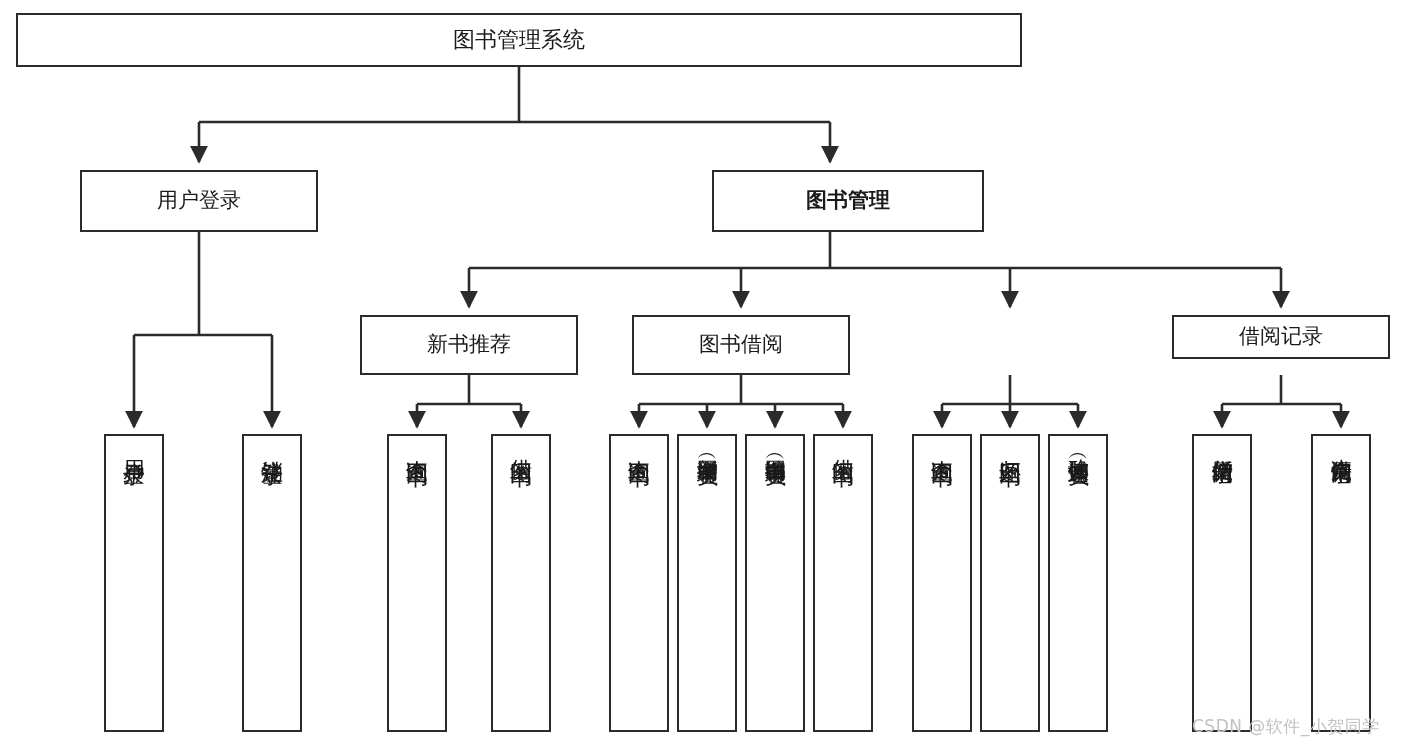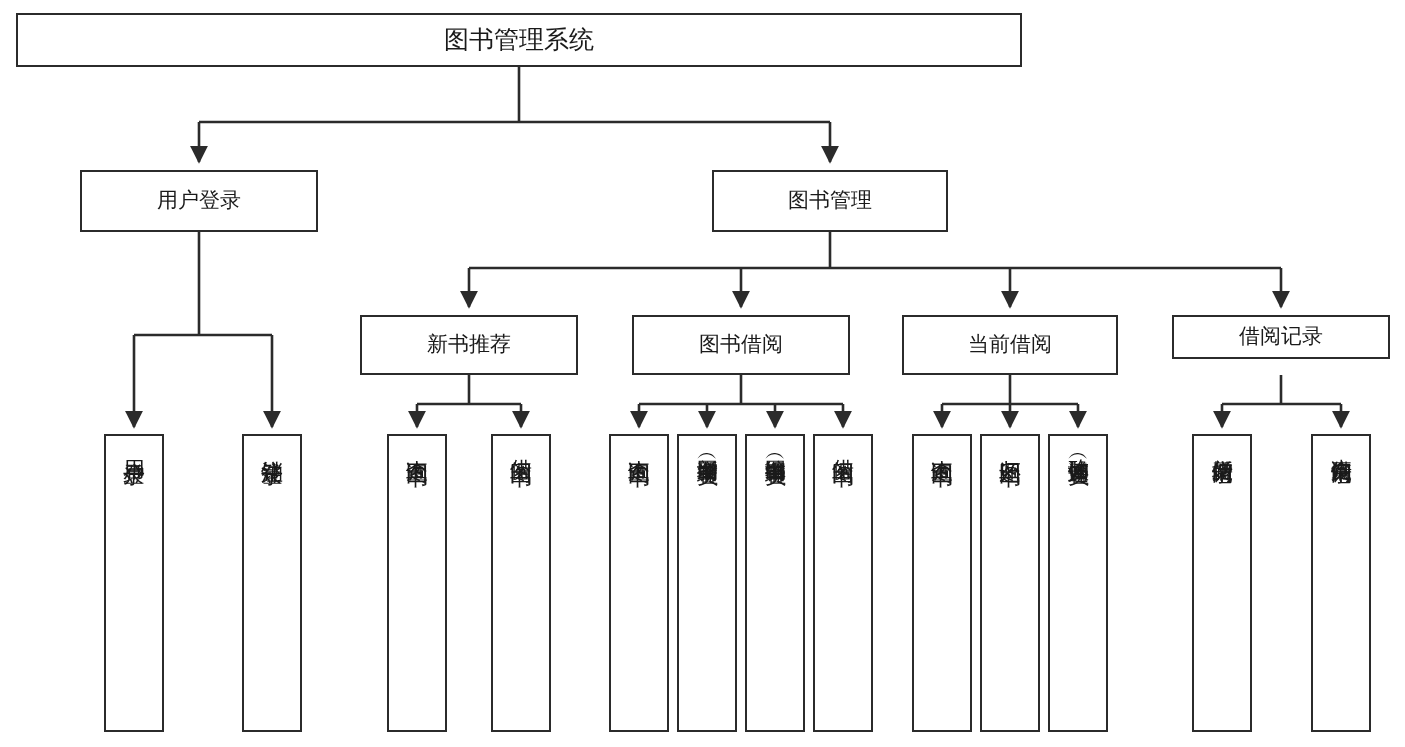--- a/index.html
+++ b/index.html
@@ -38,21 +38,21 @@
   .node .lbl {
     display: block;
     text-align: center;
     line-height: 1.22;
     white-space: nowrap;
   }
   .node.horiz .lbl {
     font-size: 21px;
   }
   .node.root .lbl {
-    font-size: 25px;
+    font-size: 22px;
     text-align: center;
   }
   .node.vert {
     align-items: flex-start;
     justify-content: center;
     padding-top: 6px;
   }
   .node.vert .lbl {
     writing-mode: vertical-rl;
     text-orientation: upright;
@@ -130,33 +130,30 @@
     </g>
   </svg>
 
   <div class="node root horiz" style="left:16px; top:13px; width:1006px; height:54px;">
     <span class="lbl">图书管理系统</span>
   </div>
 
   <div class="node horiz" style="left:80px; top:170px; width:238px; height:62px;">
     <span class="lbl">用户登录</span>
   </div>
-  <div class="node horiz" style="left:712px; top:170px; width:236px; height:62px;">
+  <div class="node horiz" style="left:712px; top:170px; width:272px; height:62px;font-weight:bold;">
     <span class="lbl">图书管理</span>
   </div>
 
   <div class="node horiz" style="left:632px; top:315px; width:218px; height:60px;">
     <span class="lbl">图书借阅</span>
   </div>
   <div class="node horiz" style="left:360px; top:315px; width:218px; height:60px;">
     <span class="lbl">新书推荐</span>
   </div>
-  <div class="node horiz" style="left:902px; top:315px; width:216px; height:60px;">
-    <span class="lbl">当前借阅</span>
-  </div>
   <div class="node horiz" style="left:1172px; top:315px; width:218px; height:44px;">
     <span class="lbl">借阅记录</span>
   </div>
 
   <div class="node vert" style="left:104px; top:434px; width:60px; height:298px;">
     <span class="lbl">用户登录</span>
   </div>
   <div class="node vert" style="left:242px; top:434px; width:60px; height:298px;">
     <span class="lbl">注销登录</span>
   </div>
@@ -191,14 +188,15 @@
     <span class="lbl">确认归还（管理员）</span>
   </div>
 
   <div class="node vert tall" style="left:1192px; top:434px; width:60px; height:298px;">
     <span class="lbl">新增借阅记录</span>
   </div>
   <div class="node vert tall" style="left:1311px; top:434px; width:60px; height:298px;">
     <span class="lbl">查询借阅记录</span>
   </div>
 
+  <div class="watermark" style="left:1192px; top:715px;">CSDN @软件_小贺同学</div>
 
 </div>
 
 </body></html>

